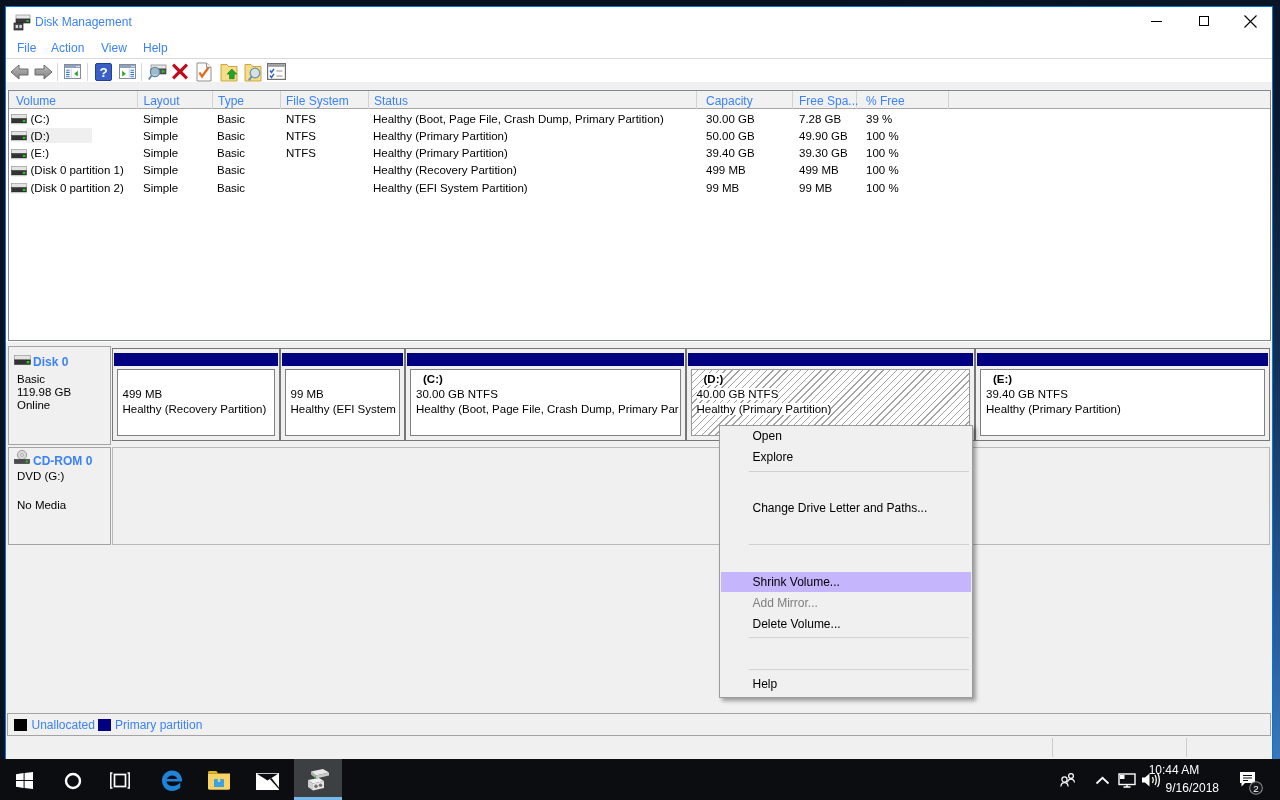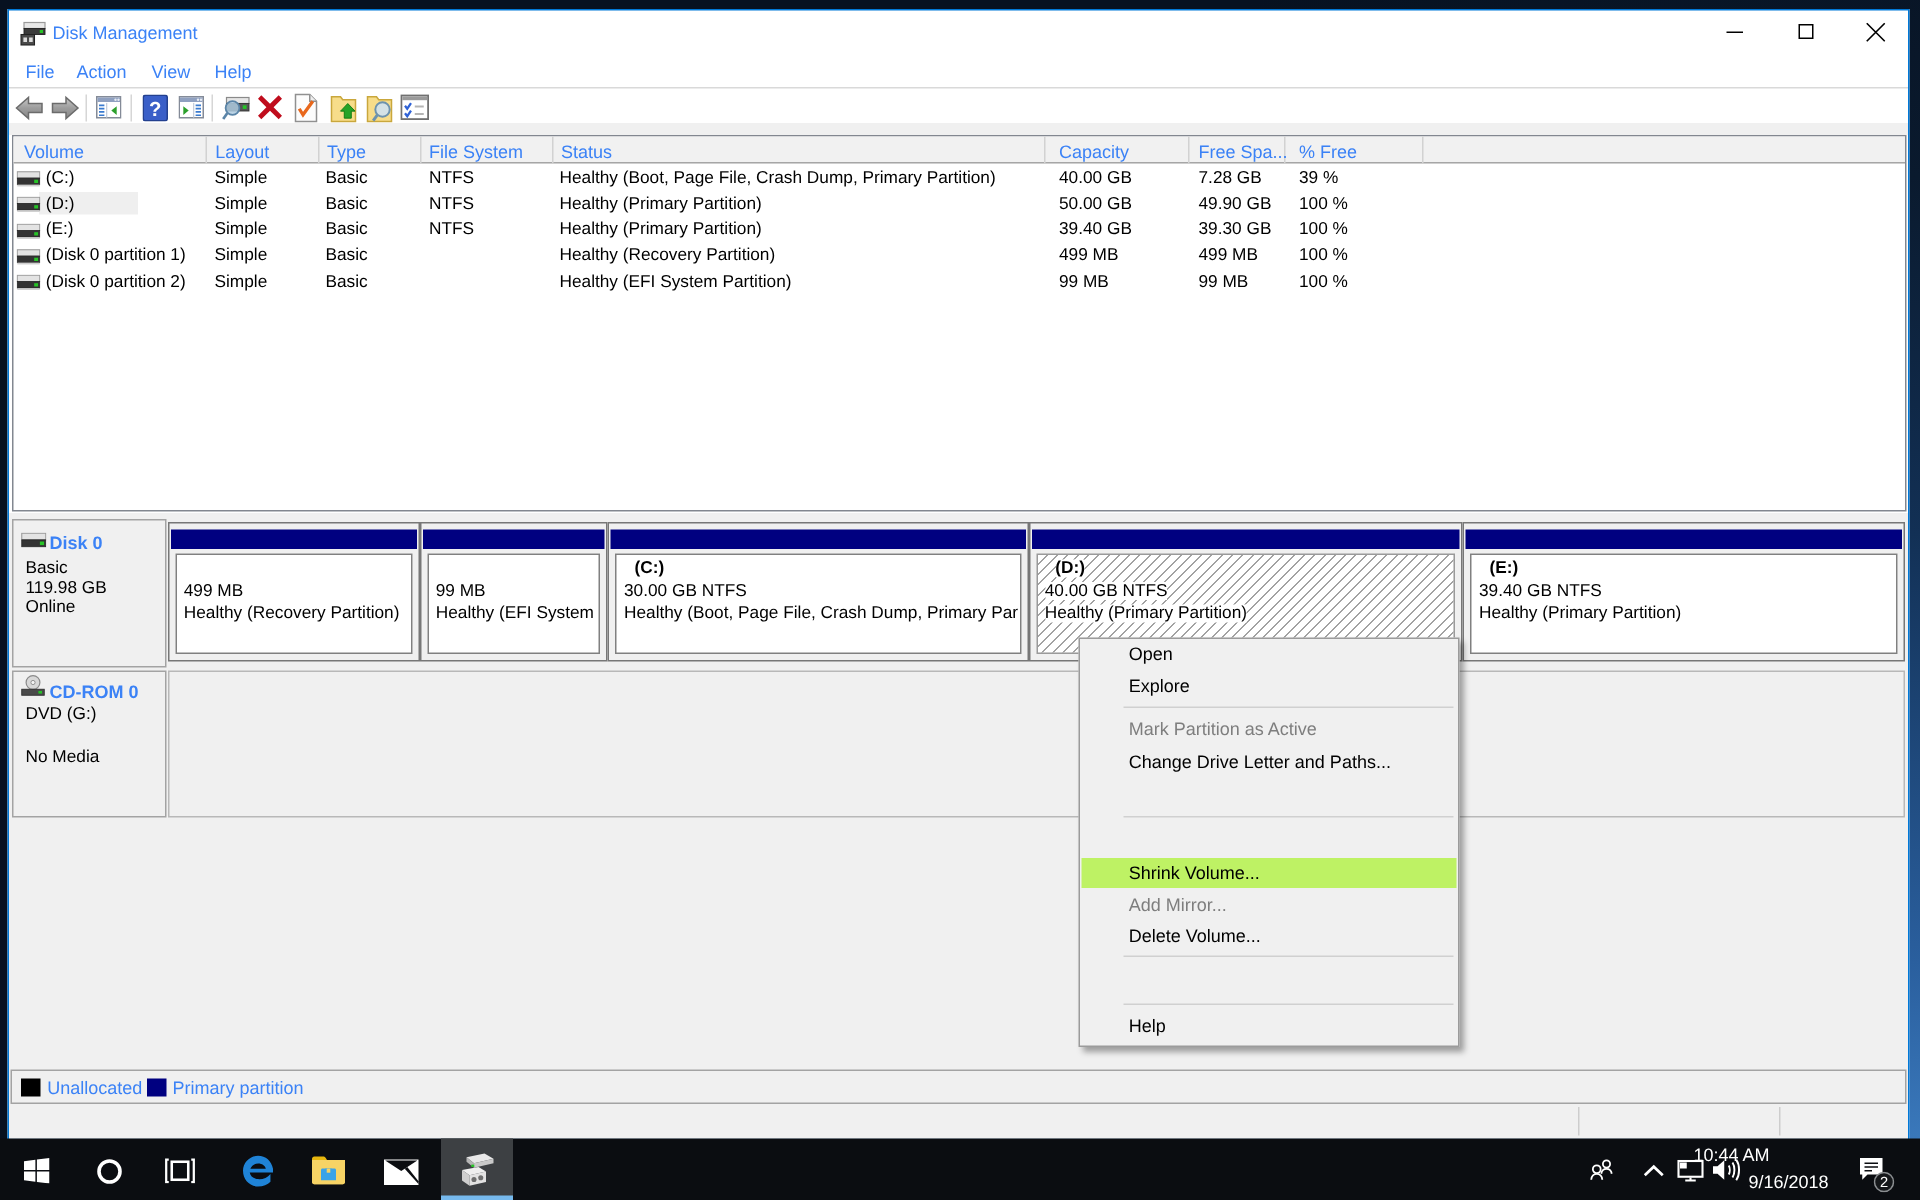--- a/index.html
+++ b/index.html
@@ -146,21 +146,21 @@
     <rect x="0.5" y="0.5" width="15" height="4.2" fill="#e3e3e3" stroke="#9a9a9a" stroke-width="0.7"></rect>
     <rect x="0.5" y="4.7" width="15" height="4.4" fill="#333" stroke="#222" stroke-width="0.5"></rect>
     <rect x="11.8" y="5.8" width="2.6" height="2.2" fill="#27c427"></rect>
     <rect x="0.5" y="9.1" width="15" height="1.2" fill="#cfcfcf"></rect>
   </svg>
 <div class="row" style="left:30.5px;top:111.0px">(C:)</div>
 <div class="row" style="left:143px;top:111.0px">Simple</div>
 <div class="row" style="left:217px;top:111.0px">Basic</div>
 <div class="row" style="left:286px;top:111.0px">NTFS</div>
 <div class="row" style="left:373px;top:111.0px">Healthy (Boot, Page File, Crash Dump, Primary Partition)</div>
-<div class="row" style="left:706px;top:111.0px">40.00 GB</div>
+<div class="row" style="left:706px;top:111.0px">30.00 GB</div>
 <div class="row" style="left:799px;top:111.0px">7.28 GB</div>
 <div class="row" style="left:866px;top:111.0px">39 %</div>
 <svg class="abs" style="left:10.5px;top:131.3px" width="16" height="11" viewBox="0 0 16 11">
     <rect x="0.5" y="0.5" width="15" height="4.2" fill="#e3e3e3" stroke="#9a9a9a" stroke-width="0.7"></rect>
     <rect x="0.5" y="4.7" width="15" height="4.4" fill="#333" stroke="#222" stroke-width="0.5"></rect>
     <rect x="11.8" y="5.8" width="2.6" height="2.2" fill="#27c427"></rect>
     <rect x="0.5" y="9.1" width="15" height="1.2" fill="#cfcfcf"></rect>
   </svg>
 <div class="row" style="left:30.5px;top:128.2px">(D:)</div>
 <div class="row" style="left:143px;top:128.2px">Simple</div>
@@ -281,24 +281,23 @@
 <div class="abs t12" style="left:115px;top:718px">Primary partition</div>
 
 <div class="abs" style="left:6px;top:736px;width:1266px;height:23px;background:#f0f0f0"></div>
 <div class="abs" style="left:1052px;top:737.5px;width:1px;height:19px;background:#cdcdcd"></div>
 <div class="abs" style="left:1185.5px;top:737.5px;width:1px;height:19px;background:#cdcdcd"></div>
 
 <div class="menu">
  <div class="mi" style="top:-1px">Open</div>
  <div class="mi" style="top:20.5px">Explore</div>
  <div class="msep" style="top:45.5px"></div>
- <div class="mi dis" style="top:49px">Mark Partition as Active</div>
  <div class="mi" style="top:71px">Change Drive Letter and Paths...</div>
  <div class="msep" style="top:118px"></div>
- <div class="mi" style="top:146px;background:#bef264;height:20.5px;line-height:20.5px">Shrink Volume...</div>
+ <div class="mi" style="top:146px;background:#c4b5fd;height:20.5px;line-height:20.5px">Shrink Volume...</div>
  <div class="mi dis" style="top:166px">Add Mirror...</div>
  <div class="mi" style="top:187.5px">Delete Volume...</div>
  <div class="msep" style="top:211px"></div>
  <div class="msep" style="top:243px"></div>
  <div class="mi" style="top:247.5px">Help</div>
 </div>
 
 <div class="abs" style="left:0;top:759px;width:1280px;height:41px;background:#0b0d11"></div>
 <svg class="abs" style="left:16px;top:772px" width="17" height="17" viewBox="0 0 17 17">
  <path d="M0 2.2 L7.6 1.1 L7.6 8 L0 8 Z" fill="#fff"></path>
@@ -357,21 +356,21 @@
  <rect x="1" y="1" width="16" height="10.5" fill="none" stroke="#fff" stroke-width="1.4"></rect>
  <rect x="2" y="2" width="4.5" height="4" fill="#fff"></rect>
  <path d="M9 12 L9 14 M5.5 14 L12.5 14" stroke="#fff" stroke-width="1.4"></path>
 </svg>
 <svg class="abs" style="left:1141px;top:772px" width="20" height="16" viewBox="0 0 20 16">
  <path d="M1 5.5 L4 5.5 L8.5 1.5 L8.5 14.5 L4 10.5 L1 10.5 Z" fill="#fff"></path>
  <path d="M11.5 5 C12.4 6.6 12.4 9.4 11.5 11" fill="none" stroke="#fff" stroke-width="1.3"></path>
  <path d="M14 3 C15.7 5.6 15.7 10.4 14 13" fill="none" stroke="#fff" stroke-width="1.3"></path>
  <path d="M16.5 1.2 C19 4.8 19 11.2 16.5 14.8" fill="none" stroke="#fff" stroke-width="1.3"></path>
 </svg>
-<div class="abs" style="left:1129px;top:763px;width:90px;height:12px;font-size:12px;color:#fff;text-align:left">10:44 AM</div>
+<div class="abs" style="left:1129px;top:763px;width:90px;height:12px;font-size:12px;color:#fff;text-align:center">10:44 AM</div>
 <div class="abs" style="left:1129px;top:781px;width:90px;height:12px;font-size:12px;color:#fff;text-align:right">9/16/2018</div>
 <svg class="abs" style="left:1239px;top:771px" width="17" height="17" viewBox="0 0 17 17">
  <path d="M1 1 L16 1 L16 12 L6 12 L2.5 15.5 L2.5 12 L1 12 Z" fill="#fff"></path>
  <path d="M4 4.5 h9 M4 7 h9 M4 9.5 h5" stroke="#0b0d11" stroke-width="1.1"></path>
 </svg>
 <svg class="abs" style="left:1249px;top:781px" width="14" height="14" viewBox="0 0 15 15">
  <circle cx="7.5" cy="7.5" r="6.8" fill="#15171a" stroke="#8a8d90" stroke-width="1.1"></circle>
  <text x="7.5" y="11.4" font-family="Liberation Sans" font-size="10.5" fill="#fff" text-anchor="middle">2</text>
 </svg>
 

